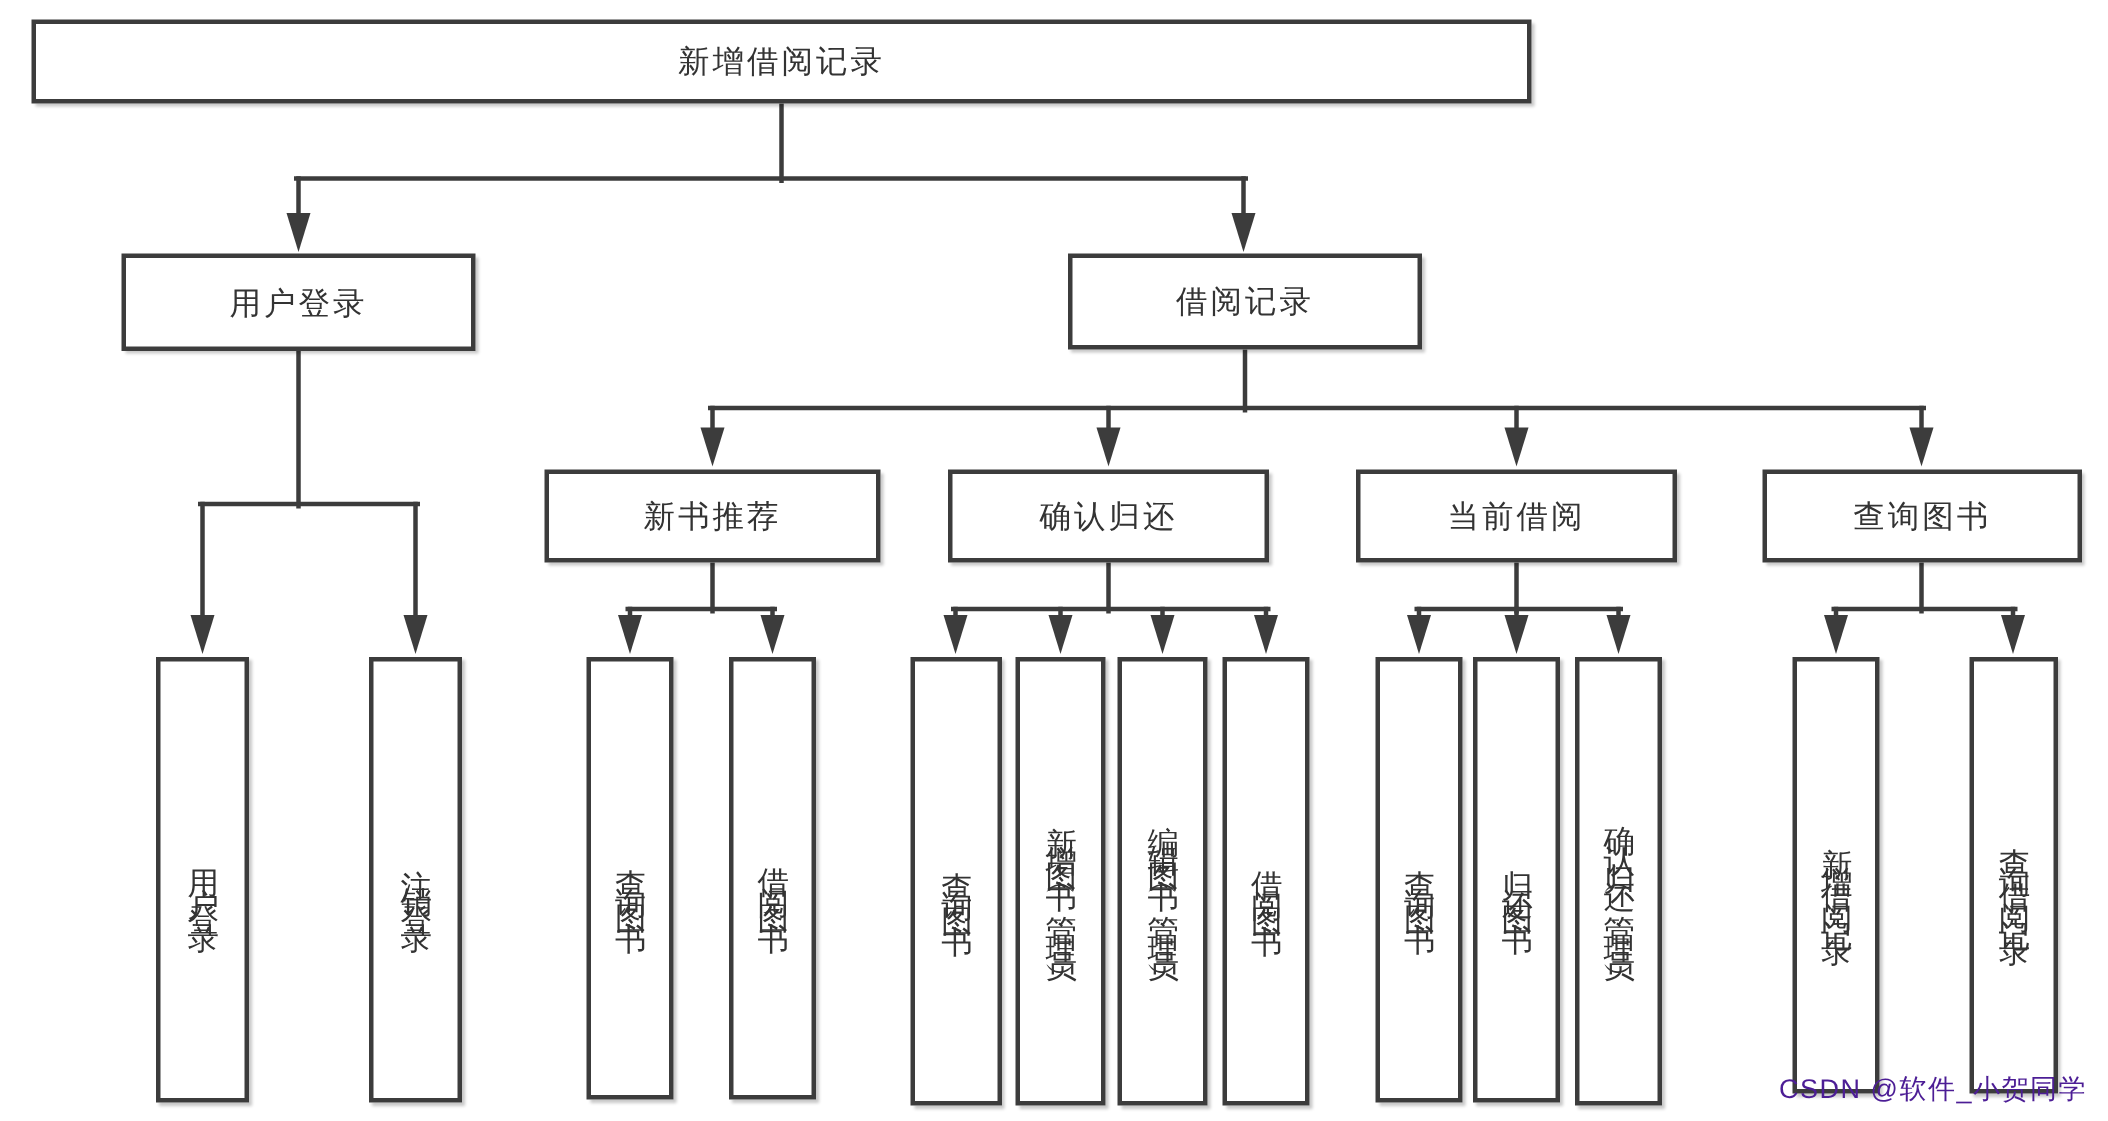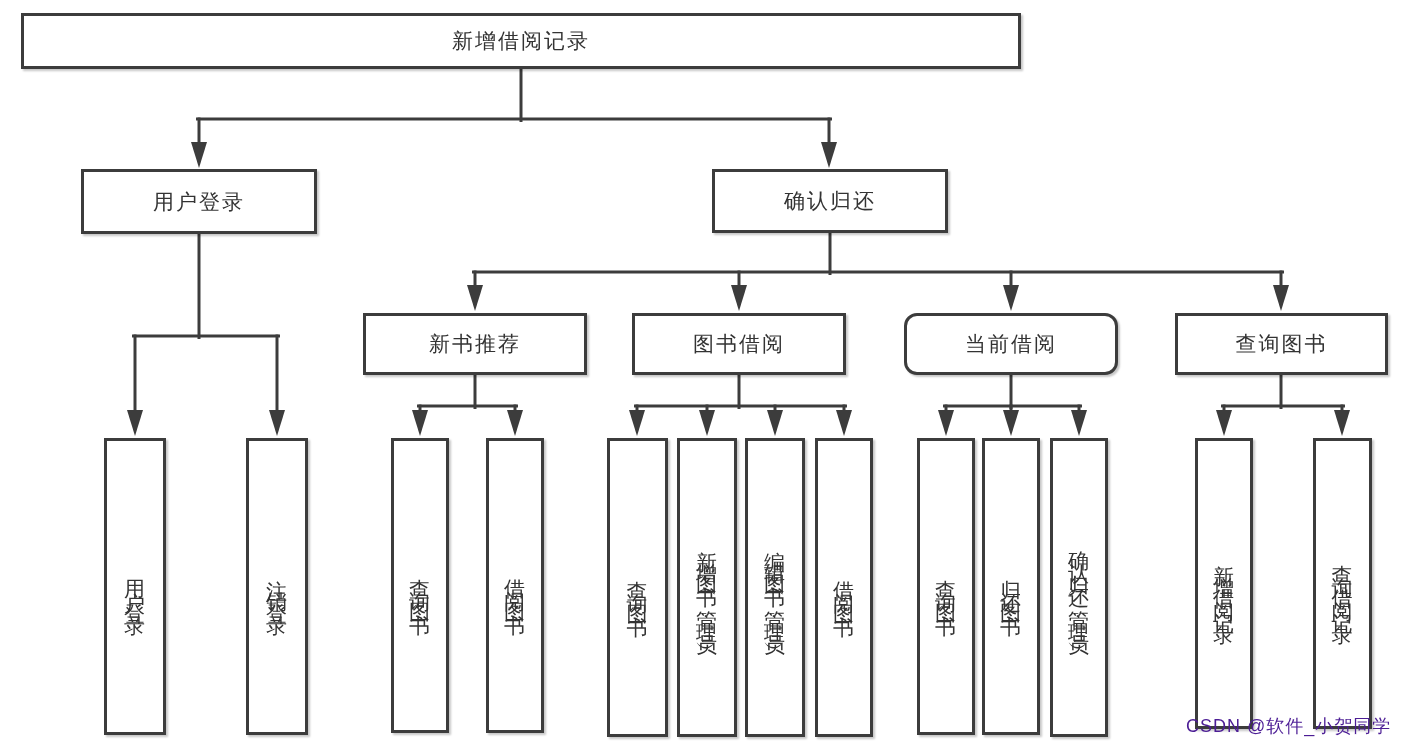--- a/index.html
+++ b/index.html
@@ -148,30 +148,30 @@
   </svg>
 
   <div class="box hbox" style="left:21px; top:13px; width:1000px; height:56px;">
     <span>新增借阅记录</span>
   </div>
 
   <div class="box hbox" style="left:81px; top:169px; width:236px; height:65px;">
     <span>用户登录</span>
   </div>
   <div class="box hbox" style="left:712px; top:169px; width:236px; height:64px;">
-    <span>确认归还</span>
+    <span>借阅记录</span>
   </div>
 
   <div class="box hbox" style="left:363px; top:313px; width:224px; height:62px;">
     <span>新书推荐</span>
   </div>
   <div class="box hbox" style="left:632px; top:313px; width:214px; height:62px;">
-    <span>图书借阅</span>
-  </div>
-  <div class="box hbox" style="left:904px; top:313px; width:214px; height:62px;border-radius:13px;">
+    <span>确认归还</span>
+  </div>
+  <div class="box hbox" style="left:904px; top:313px; width:214px; height:62px;">
     <span>当前借阅</span>
   </div>
   <div class="box hbox" style="left:1175px; top:313px; width:213px; height:62px;">
     <span>查询图书</span>
   </div>
 
   <div class="box vbox" style="left:104px; top:438px; width:62px; height:297px;">
     <span class="vtext">用户登录</span>
   </div>
   <div class="box vbox" style="left:246px; top:438px; width:62px; height:297px;">

